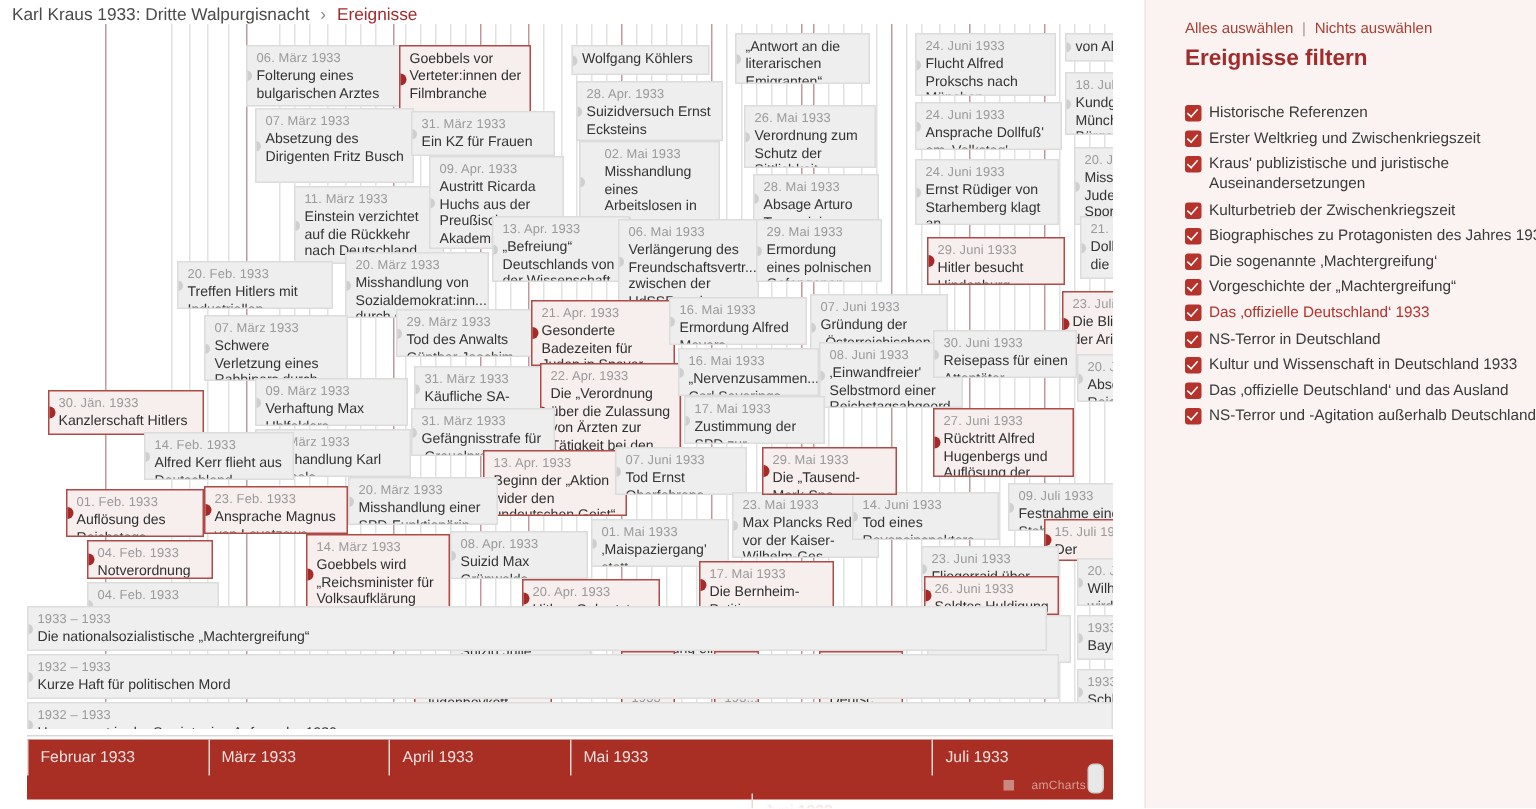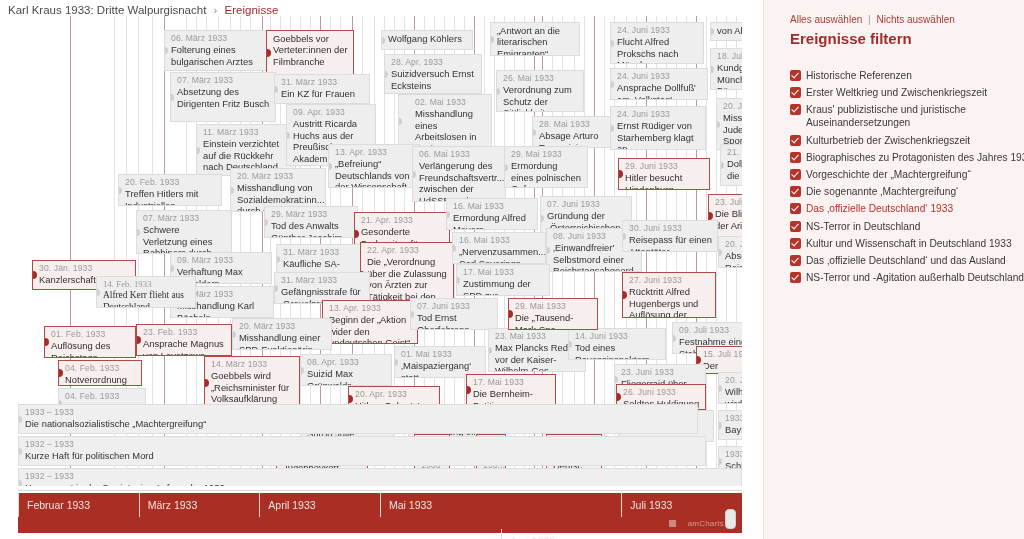--- a/index.html
+++ b/index.html
@@ -225,26 +225,26 @@
           <div class="card" style="left: 178px; top: 108px; width: 100px; height: 52px;">
             <span class="dot"></span>
             <span class="dt">11. März 1933</span>
             <span class="ti">Einstein verzichtet auf die Rückkehr nach Deutschland</span>
           </div>
           <div class="card" style="left: 268px; top: 88px; width: 90px; height: 62px;">
             <span class="dot"></span>
             <span class="dt">09. Apr. 1933</span>
             <span class="ti">Austritt Ricarda Huchs aus der Preußischen Akademie</span>
           </div>
-          <div class="card" style="left: 380px; top: 78px; width: 94px; height: 54px; padding-left: 16px;">
+          <div class="card" style="left: 368px; top: 78px; width: 94px; height: 54px; padding-left: 16px;">
             <span class="dot"></span>
             <span class="dt">02. Mai 1933</span>
             <span class="ti">Misshandlung eines Arbeitslosen in Grein, Oberösterreich</span>
           </div>
-          <div class="card" style="left: 484px; top: 100px; width: 84px; height: 32px; margin-left: 30px;">
+          <div class="card" style="left: 484px; top: 100px; width: 84px; height: 32px;">
             <span class="dot"></span>
             <span class="dt">28. Mai 1933</span>
             <span class="ti">Absage Arturo Toscaninis</span>
           </div>
           <div class="card" style="left: 592px; top: 90px; width: 96px; height: 44px;">
             <span class="dot"></span>
             <span class="dt">24. Juni 1933</span>
             <span class="ti">Ernst Rüdiger von Starhemberg klagt an</span>
           </div>
           <div class="card" style="left: 698px; top: 82px; width: 82px; height: 52px;">
@@ -290,21 +290,21 @@
           <div class="card" style="left: 118px; top: 194px; width: 96px; height: 44px;">
             <span class="dot"></span>
             <span class="dt">07. März 1933</span>
             <span class="ti">Schwere Verletzung eines Rabbiners durch die SA</span>
           </div>
           <div class="card" style="left: 246px; top: 190px; width: 94px; height: 32px;">
             <span class="dot"></span>
             <span class="dt">29. März 1933</span>
             <span class="ti">Tod des Anwalts Günther Joachim</span>
           </div>
-          <div class="card sel" style="left: 336px; top: 196px; width: 96px; height: 44px;">
+          <div class="card sel" style="left: 336px; top: 184px; width: 96px; height: 44px;">
             <span class="dot"></span>
             <span class="dt">21. Apr. 1933</span>
             <span class="ti">Gesonderte Badezeiten für Juden in Speyer</span>
           </div>
           <div class="card" style="left: 428px; top: 182px; width: 92px; height: 32px;">
             <span class="dot"></span>
             <span class="dt">16. Mai 1933</span>
             <span class="ti">Ermordung Alfred Meyers</span>
           </div>
           <div class="card" style="left: 522px; top: 180px; width: 92px; height: 44px;">
@@ -380,21 +380,21 @@
           <div class="card sel" style="left: 604px; top: 256px; width: 94px; height: 46px;">
             <span class="dot"></span>
             <span class="dt">27. Juni 1933</span>
             <span class="ti">Rücktritt Alfred Hugenbergs und Auflösung der DNVP</span>
           </div>
           <div class="card sel" style="left: 14px; top: 244px; width: 104px; height: 30px;">
             <span class="dot"></span>
             <span class="dt">30. Jän. 1933</span>
             <span class="ti">Kanzlerschaft Hitlers</span>
           </div>
-          <div class="card" style="left: 78px; top: 260px; width: 100px; height: 32px; font-family: Liberation Serif, serif;">
+          <div class="card" style="left: 78px; top: 272px; width: 100px; height: 32px;">
             <span class="dot"></span>
             <span class="dt">14. Feb. 1933</span>
             <span class="ti">Alfred Kerr flieht aus Deutschland</span>
           </div>
           <div class="card" style="left: 214px; top: 302px; width: 100px; height: 32px;">
             <span class="dot"></span>
             <span class="dt">20. März 1933</span>
             <span class="ti">Misshandlung einer SPD-Funktionärin</span>
           </div>
           <div class="card" style="left: 470px; top: 312px; width: 98px; height: 44px;">
@@ -586,25 +586,25 @@
         <div class="fitem">
           <span class="cb"></span>
           <span class="lbl">Kulturbetrieb der Zwischenkriegszeit</span>
         </div>
         <div class="fitem">
           <span class="cb"></span>
           <span class="lbl">Biographisches zu Protagonisten des Jahres 1933</span>
         </div>
         <div class="fitem">
           <span class="cb"></span>
+          <span class="lbl">Die sogenannte ‚Machtergreifung‘</span>
+        </div>
+        <div class="fitem">
+          <span class="cb"></span>
           <span class="lbl">Vorgeschichte der „Machtergreifung“</span>
-        </div>
-        <div class="fitem">
-          <span class="cb"></span>
-          <span class="lbl">Die sogenannte ‚Machtergreifung‘</span>
         </div>
         <div class="fitem hl">
           <span class="cb"></span>
           <span class="lbl">Das ‚offizielle Deutschland‘ 1933</span>
         </div>
         <div class="fitem">
           <span class="cb"></span>
           <span class="lbl">NS-Terror in Deutschland</span>
         </div>
         <div class="fitem">

